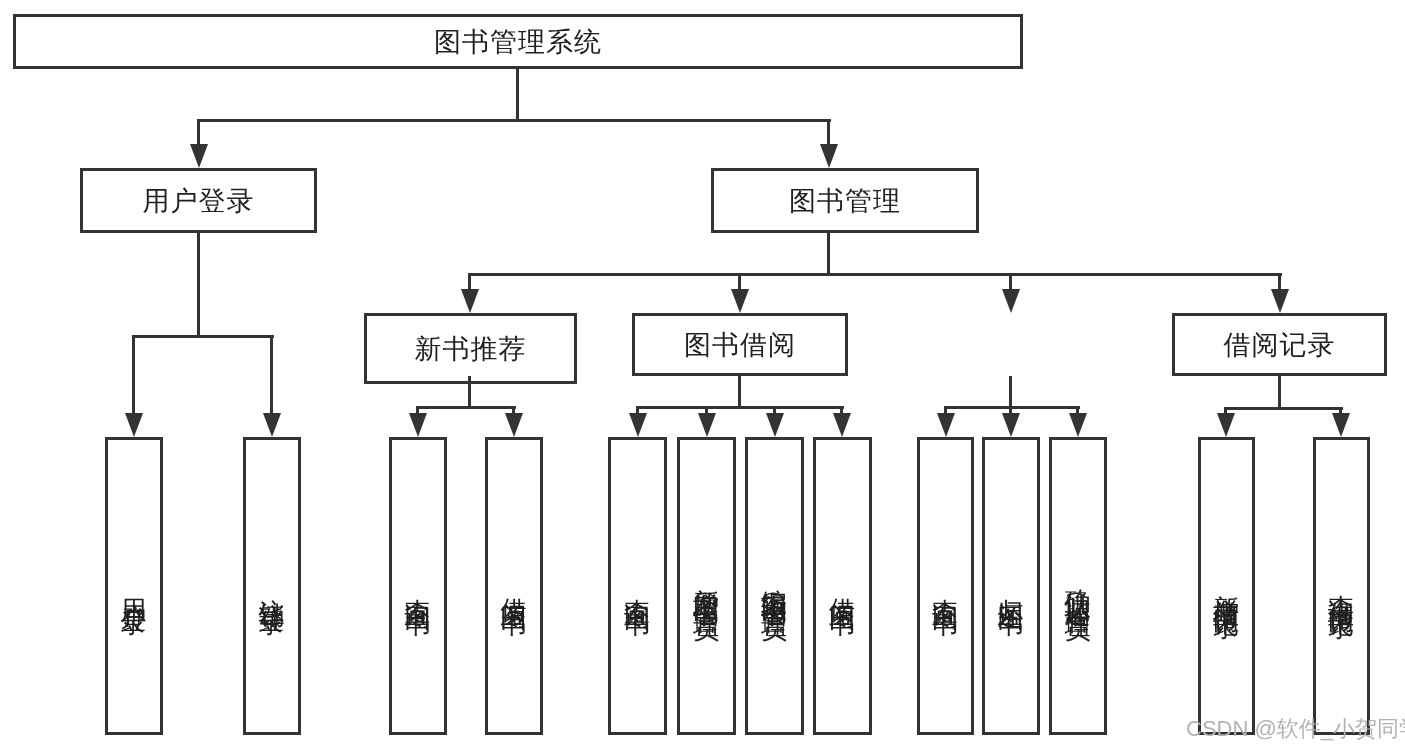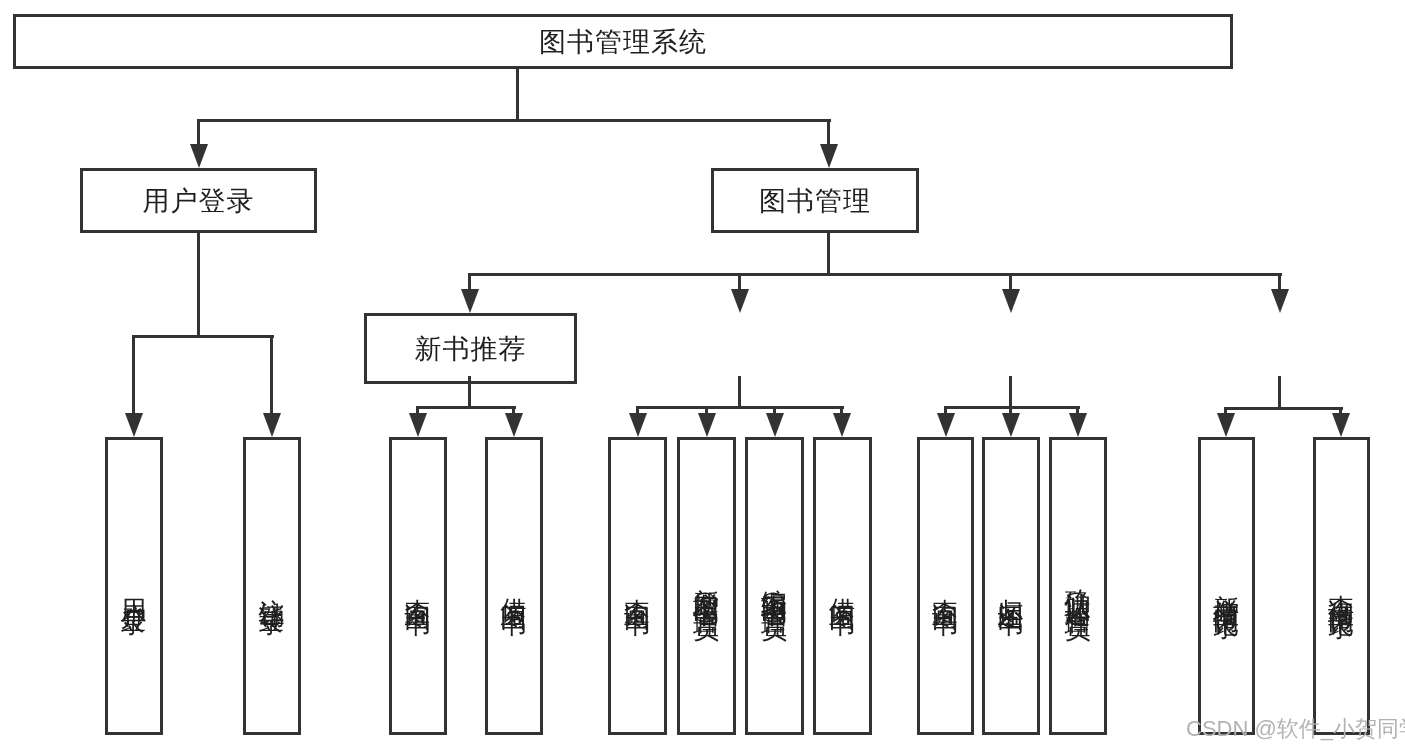--- a/index.html
+++ b/index.html
@@ -46,51 +46,53 @@
     font-size: 22px;
     color: #b2b2b2;
     white-space: nowrap;
   }
 </style>
 </head>
 <body>
 
 <div class="canvas">
 
-  <div class="node h" style="left:13px;top:14px;width:1220px;height:55px">图书管理系统</div>
+  <div class="node h" style="left:13px;top:14px;width:1010px;height:55px">图书管理系统</div>
 
   <div class="vline" style="left:516px;top:69px;height:50px"></div>
   <div class="hline" style="left:197px;top:119px;width:634px"></div>
   <div class="vline" style="left:197px;top:119px;height:27px"></div>
   <div class="arrow" style="left:190px;top:144px"></div>
   <div class="vline" style="left:827px;top:119px;height:27px"></div>
   <div class="arrow" style="left:820px;top:144px"></div>
 
   <div class="node h" style="left:80px;top:168px;width:237px;height:65px">用户登录</div>
-  <div class="node h" style="left:711px;top:168px;width:208px;height:65px">图书管理</div>
+  <div class="node h" style="left:711px;top:168px;width:268px;height:65px">图书管理</div>
 
   <div class="vline" style="left:197px;top:233px;height:102px"></div>
   <div class="hline" style="left:132px;top:335px;width:142px"></div>
   <div class="vline" style="left:132px;top:335px;height:80px"></div>
   <div class="arrow" style="left:125px;top:413px"></div>
   <div class="vline" style="left:270px;top:335px;height:80px"></div>
   <div class="arrow" style="left:263px;top:413px"></div>
 
   <div class="vline" style="left:827px;top:233px;height:40px"></div>
   <div class="hline" style="left:468px;top:273px;width:814px"></div>
   <div class="vline" style="left:468px;top:273px;height:18px"></div>
   <div class="arrow" style="left:461px;top:289px"></div>
   <div class="vline" style="left:738px;top:273px;height:18px"></div>
   <div class="arrow" style="left:731px;top:289px"></div>
   <div class="vline" style="left:1009px;top:273px;height:18px"></div>
   <div class="arrow" style="left:1002px;top:289px"></div>
   <div class="vline" style="left:1278px;top:273px;height:18px"></div>
   <div class="arrow" style="left:1271px;top:289px"></div>
 
   <div class="node h" style="left:364px;top:313px;width:213px;height:71px">新书推荐</div>
+  <div class="node h" style="left:632px;top:313px;width:216px;height:63px">图书借阅</div>
+  <div class="node h" style="left:1172px;top:313px;width:215px;height:63px">借阅记录</div>
 
   <div class="vline" style="left:468px;top:376px;height:30px"></div>
   <div class="hline" style="left:416px;top:406px;width:100px"></div>
   <div class="vline" style="left:416px;top:406px;height:9px"></div>
   <div class="arrow" style="left:409px;top:413px"></div>
   <div class="vline" style="left:512px;top:406px;height:9px"></div>
   <div class="arrow" style="left:505px;top:413px"></div>
 
   <div class="vline" style="left:738px;top:376px;height:31px"></div>
   <div class="hline" style="left:636px;top:406px;width:208px"></div>

